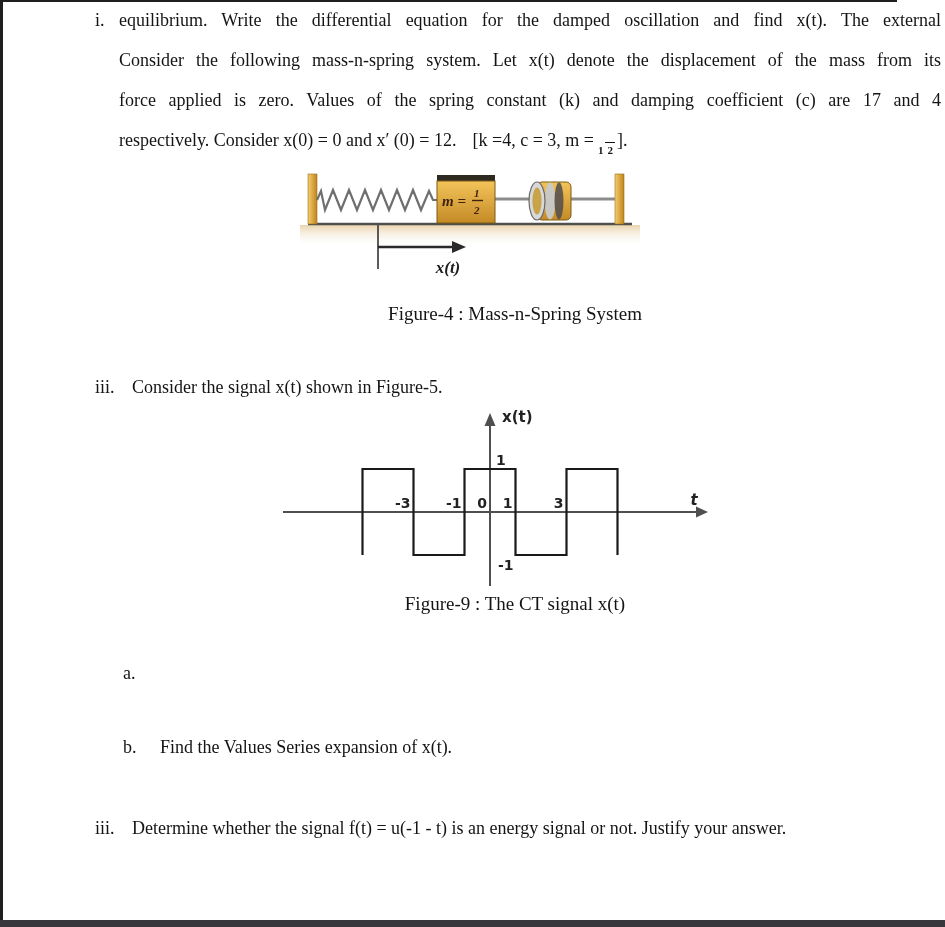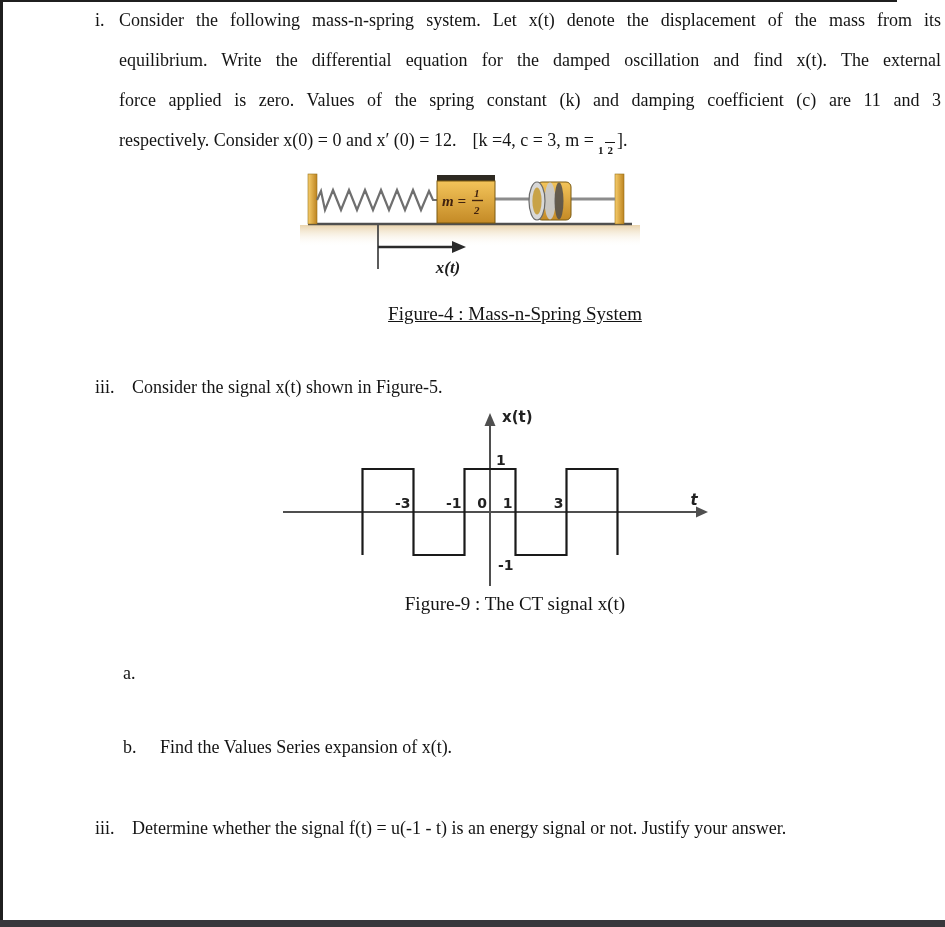--- a/index.html
+++ b/index.html
@@ -68,23 +68,23 @@
 <body>
 
 <div class="page">
   <div class="frame-left"></div>
   <div class="frame-top"></div>
   <div class="frame-bottom"></div>
 
   <div class="q-block" id="para-i">
     <span class="q-label">i.</span>
     <div class="q-lines">
+      <div class="jline">equilibrium. Write the differential equation for the damped oscillation and find x(t). The external</div>
       <div class="jline">Consider the following mass-n-spring system. Let x(t) denote the displacement of the mass from its</div>
-      <div class="jline">equilibrium. Write the differential equation for the damped oscillation and find x(t). The external</div>
-      <div class="jline">force applied is zero. Values of the spring constant (k) and damping coefficient (c) are 11 and 3</div>
+      <div class="jline">force applied is zero. Values of the spring constant (k) and damping coefficient (c) are 17 and 4</div>
       <div class="nline"><span>respectively. Consider x(0) = 0 and x′ (0) = 12.</span><span class="bracket-gap"></span><span>[k =4, c = 3, m =</span><span class="frac"><span class="num">1</span><span class="den">2</span></span><span>].</span></div>
     </div>
   </div>
 
   <div class="fig-wrap" style="left:300px;top:168px;width:340px;height:118px;">
     <svg width="340" height="118" viewBox="0 0 340 118">
       <defs>
         <linearGradient id="goldV" x1="0" y1="0" x2="0" y2="1">
           <stop offset="0" stop-color="#f3c45a"></stop>
             <stop offset="1" stop-color="#c48a26"></stop>
@@ -126,21 +126,21 @@
         <ellipse cx="237" cy="33" rx="8" ry="19" fill="#d8d8d8" stroke="#6a6a6a" stroke-width="1.2"></ellipse>
         <ellipse cx="237" cy="33" rx="4.6" ry="13.5" fill="#c8a348"></ellipse>
       </g>
 
       <line x1="78" y1="57" x2="78" y2="101" class="ref-line"></line>
       <line x1="78" y1="79" x2="155" y2="79" class="disp-arrow"></line>
       <polygon points="166,79 152,73 152,85" fill="#2a2a2a"></polygon>
       <text x="148" y="105" text-anchor="middle" class="disp-label">x(t)</text>
     </svg>
   </div>
-  <div class="caption" style="top:303px;text-decoration:underline;">Figure-4 : Mass-n-Spring System</div>
+  <div class="caption" style="top:303px;">Figure-4 : Mass-n-Spring System</div>
 
   <div class="q-block" id="item-iii-signal">
     <span class="q-label">iii.</span>
     <div class="q-lines">
       <div class="nline">Consider the signal x(t) shown in Figure-5.</div>
     </div>
   </div>
 
   <div class="fig-wrap" style="left:270px;top:402px;width:440px;height:195px;">
     <svg id="fig5-svg" width="440" height="195" viewBox="0 0 440 195">

